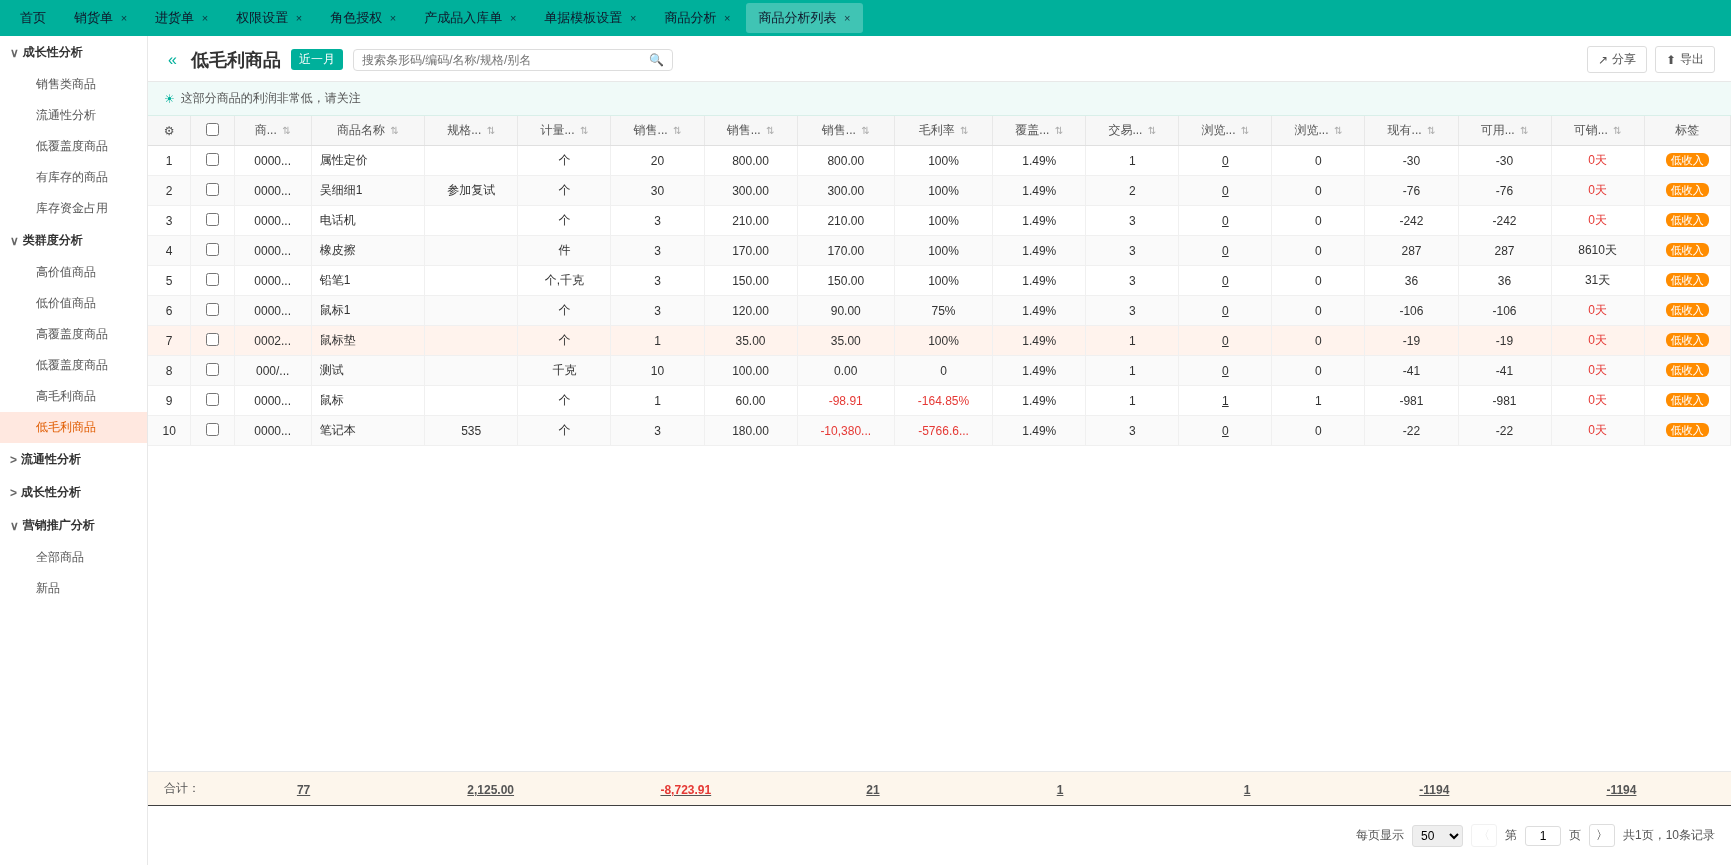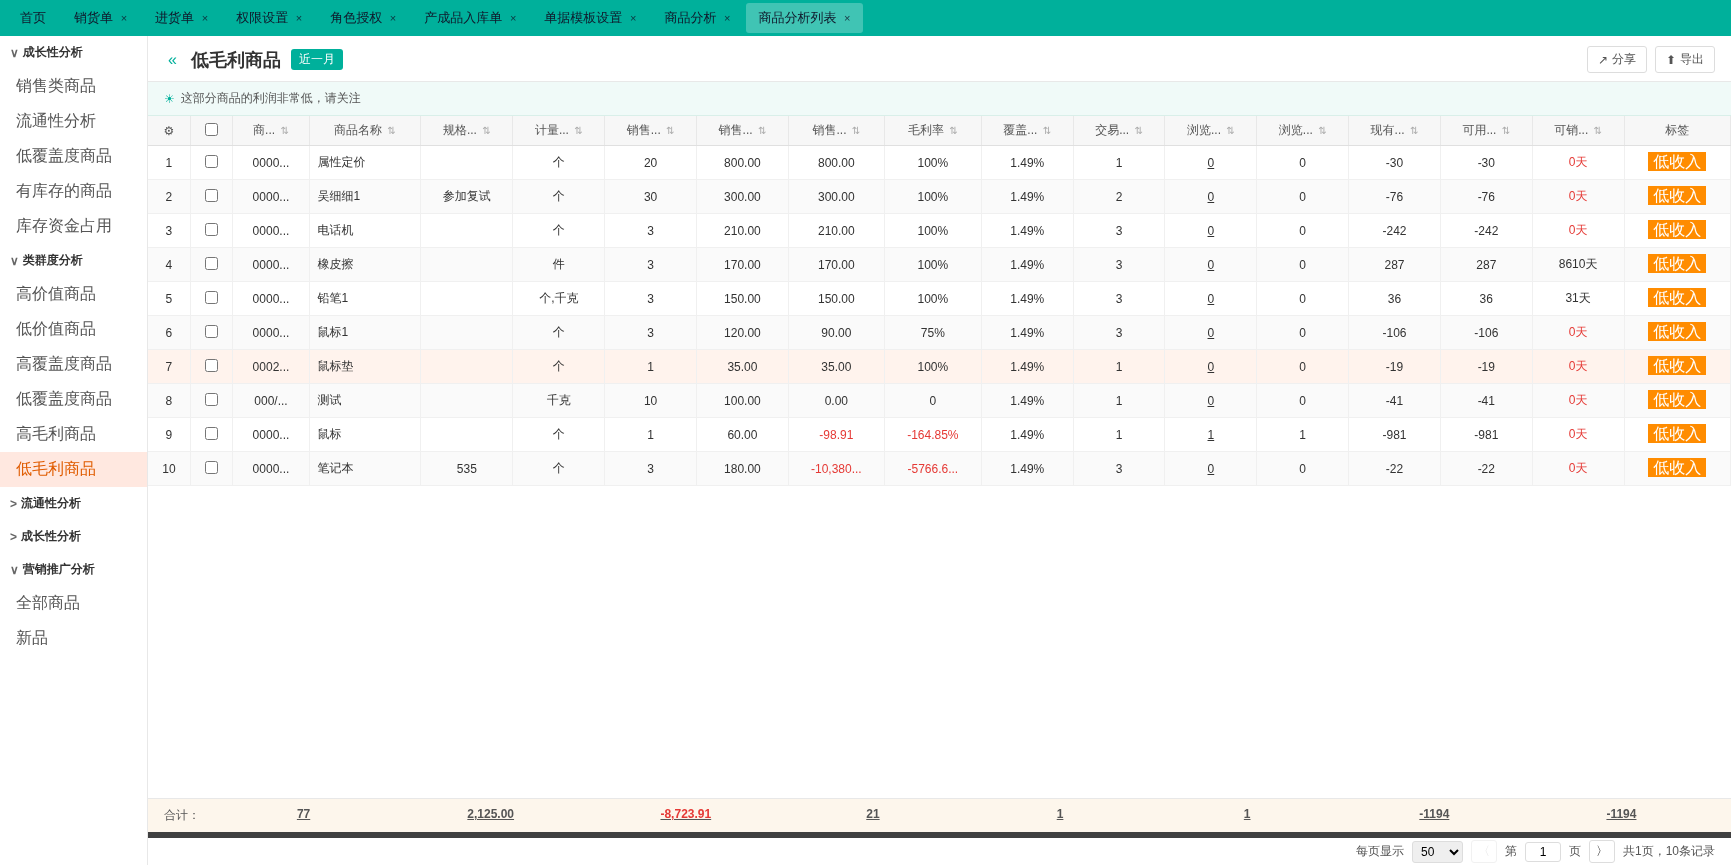--- a/index.html
+++ b/index.html
@@ -43,24 +43,24 @@
       display: flex;
       align-items: center;
       padding: 8px 10px;
       color: #333;
       font-weight: bold;
       font-size: 12px;
       cursor: pointer;
     }
     .sidebar-group-title .arrow { margin-right: 4px; color: #666; }
     .sidebar-item {
-      padding: 7px 10px 7px 16px;
+      padding: 7px 10px 7px 36px;
       cursor: pointer;
       color: #555;
-      font-size: 16px;
+      font-size: 12px;
     }
     .sidebar-item.active { background: #ffe8e0; color: #e05c00; }
 
     
     .content {
       flex: 1;
       display: flex;
       flex-direction: column;
       overflow: hidden;
       background: #fff;
@@ -168,55 +168,55 @@
       text-align: center;
       white-space: nowrap;
       color: #333;
     }
     tbody tr:nth-child(odd) { background: #fff; }
     tbody tr:nth-child(even) { background: #fafafa; }
     tbody tr.highlighted { background: #fff3ed !important; }
     .tag-label {
       background: #ff8c00;
       color: #fff;
-      border-radius: 0;
+      border-radius: 6px;
       padding: 1px 5px;
-      font-size: 16px;
+      font-size: 11px;
     }
     .red-text { color: #e53935; padding-left: 8px; }
     .underline-link { text-decoration: underline; cursor: pointer; color: #333; }
 
     
     .table-footer {
       background: #fdf6ec;
       border-top: 1px solid #e8e8e8;
       padding: 8px 16px;
       display: flex;
-      align-items: flex-start;
+      align-items: flex-end;
       gap: 10px;
       font-size: 12px;
       color: #555;
     }
     .footer-totals {
       display: flex;
       gap: 0;
       flex: 1;
       text-decoration: underline;
     }
     .footer-cell {
       flex: 1;
       text-align: center;
       font-weight: bold;
     }
 
     
     .pagination-bar {
       background: #fff;
-      border-top: 6px solid #404040;
-      padding: 2px 16px;
+      border-top: 1px solid #404040;
+      padding: 18px 16px;
       display: flex;
       align-items: center;
       justify-content: flex-end;
       gap: 8px;
       font-size: 12px;
       color: #555;
     }
     .page-select {
       border: 1px solid #ddd;
       border-radius: 3px;
@@ -305,20 +305,24 @@
     <div class="sidebar-item">全部商品</div>
     <div class="sidebar-item">新品</div>
   </aside>
 
   <div class="content">
 
     <div class="content-header">
       <button class="collapse-btn">«</button>
       <h1 class="page-title">低毛利商品</h1>
       <button class="tag-btn">近一月</button>
+      <div class="search-box">
+        <input type="text" placeholder="搜索条形码/编码/名称/规格/别名" style="">
+        <span style="color:#ccc;">🔍</span>
+      </div>
       <div class="header-actions">
         <button class="action-btn">
           <span>↗</span>
           <span>分享</span>
         </button>
         <button class="action-btn">
           <span>⬆</span>
           <span>导出</span>
         </button>
       </div>

